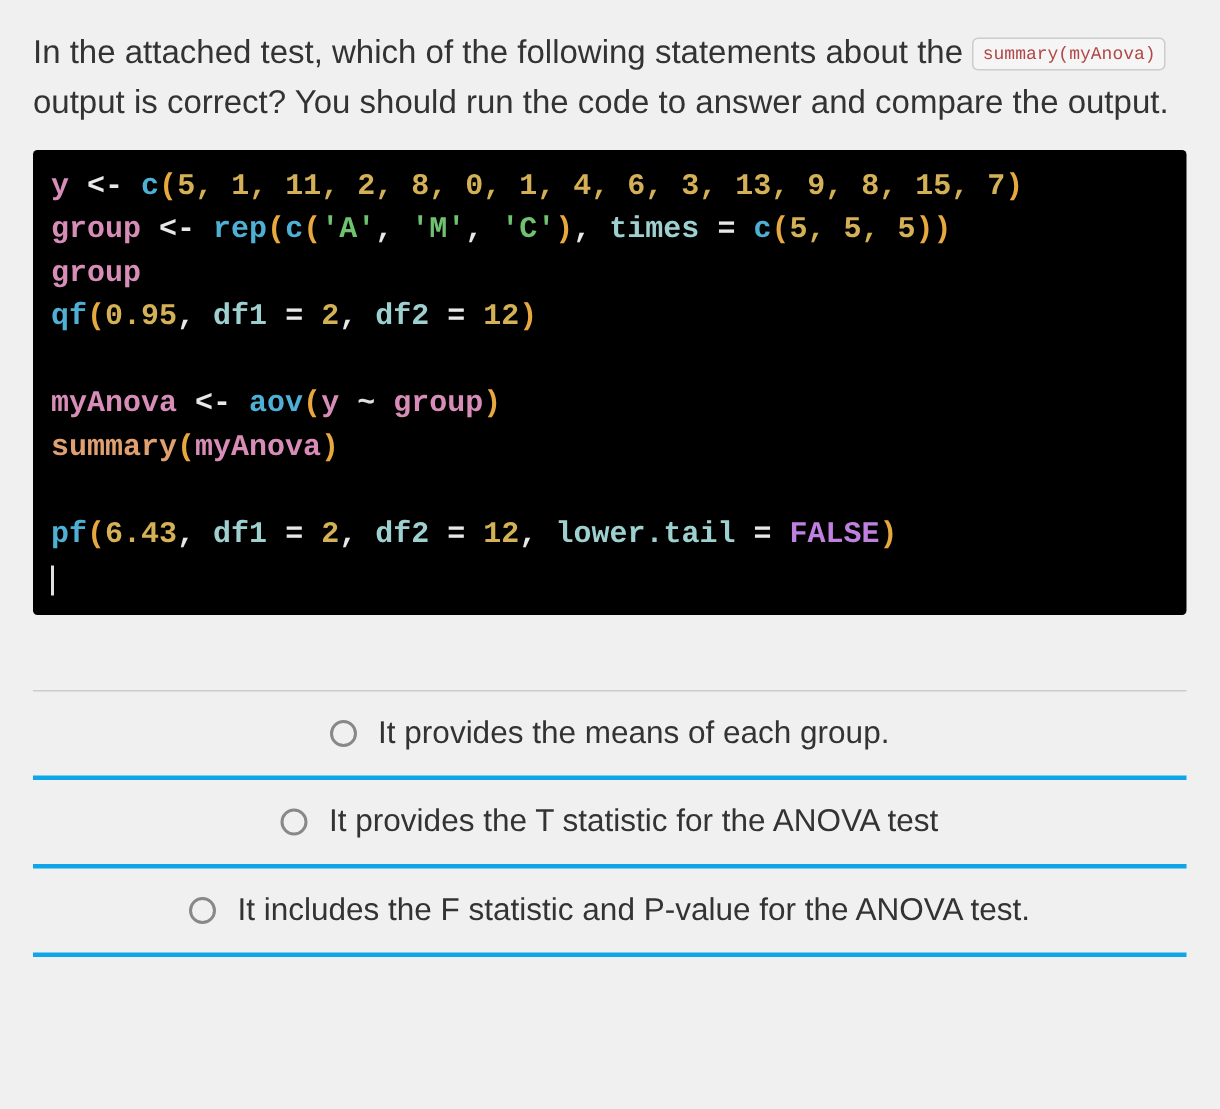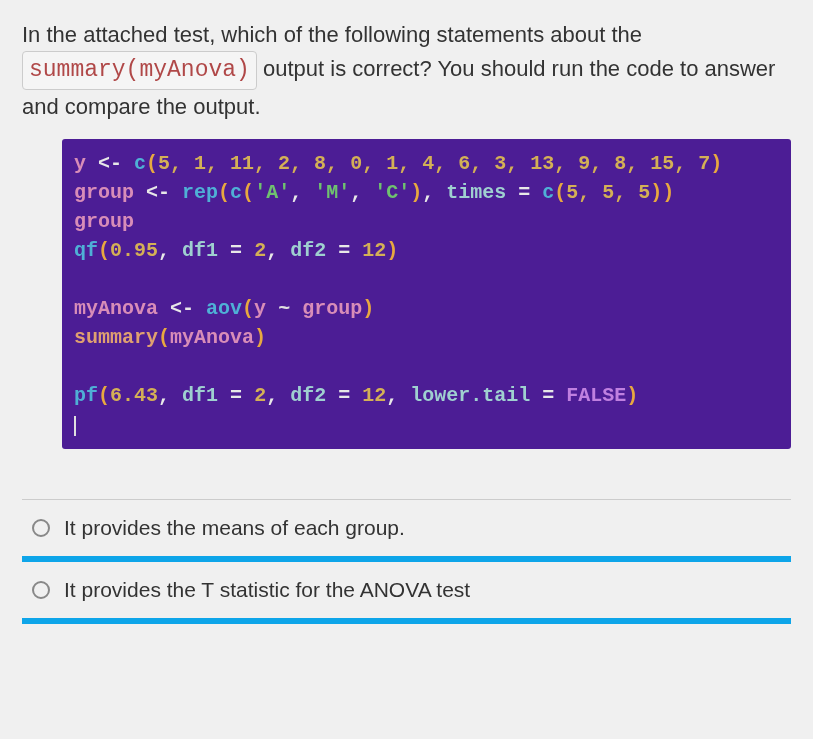--- a/index.html
+++ b/index.html
@@ -16,42 +16,41 @@
       color: #323232;
     }
     .question-text {
       font-size: 22px;
       line-height: 1.5;
       color: #333;
       margin-bottom: 16px;
     }
     .inline-code {
       font-family: "Courier New", monospace;
-      font-size: 23px;
+      font-size: 12px;
       color: #b04848;
       background: #f5f5f5;
       border: 1px solid #ccc;
       border-radius: 4px;
       padding: 1px 6px;
       display: inline-block;
       vertical-align: middle;
     }
     .code-block {
-      background: #4c1d95;
+      background: #000000;
       color: #e8e8e8;
       font-family: "Courier New", monospace;
       font-size: 20px;
       font-weight: bold;
       padding: 10px 12px;
       line-height: 1.45;
       border-radius: 3px;
       margin-bottom: 50px;
       white-space: pre;
       overflow: hidden;
-      margin-left: 40px;
     }
     .tok-var { color: #d88db8; }
     .tok-assign { color: #e8e8e8; }
     .tok-func { color: #4fb0d6; }
     .tok-paren { color: #e8a840; }
     .tok-num { color: #d4b056; }
     .tok-str { color: #6fc26f; }
     .tok-comma { color: #e8e8e8; }
     .tok-arg { color: #9fd0d0; }
     .tok-eq { color: #e8e8e8; }
@@ -65,22 +64,23 @@
       background: #e0e0e0;
       vertical-align: text-bottom;
     }
     .options {
       border-top: 1px solid #ccc;
     }
     .option-row {
       display: flex;
       align-items: center;
       padding: 16px 10px;
-      border-bottom: 6px solid #0ea5e9;
+      border-bottom: 3px solid #0ea5e9;
       gap: 14px;
+      justify-content: center;
     }
     .radio {
       width: 18px;
       height: 18px;
       border: 2px solid #888;
       border-radius: 50%;
       flex-shrink: 0;
     }
     .option-label {
       font-size: 21px;
@@ -109,13 +109,17 @@
 
 <div class="options">
   <div class="option-row">
     <span class="radio"></span>
     <span class="option-label">It provides the means of each group.</span>
   </div>
   <div class="option-row">
     <span class="radio"></span>
     <span class="option-label">It provides the T statistic for the ANOVA test</span>
   </div>
+  <div class="option-row">
+    <span class="radio"></span>
+    <span class="option-label">It includes the F statistic and P-value for the ANOVA test.</span>
+  </div>
 </div>
 
 </body></html>

